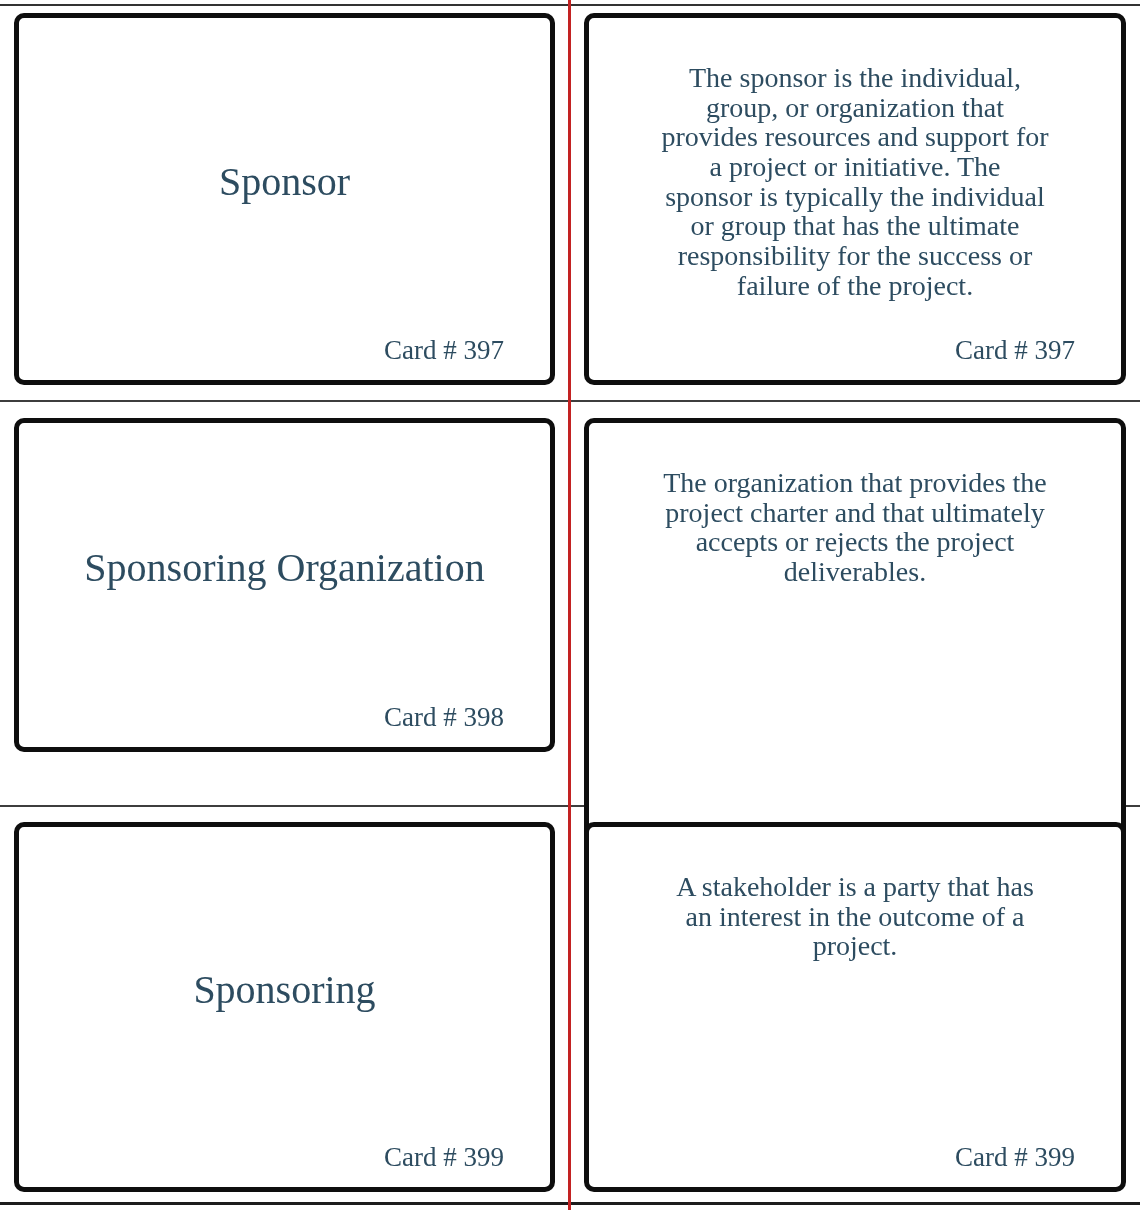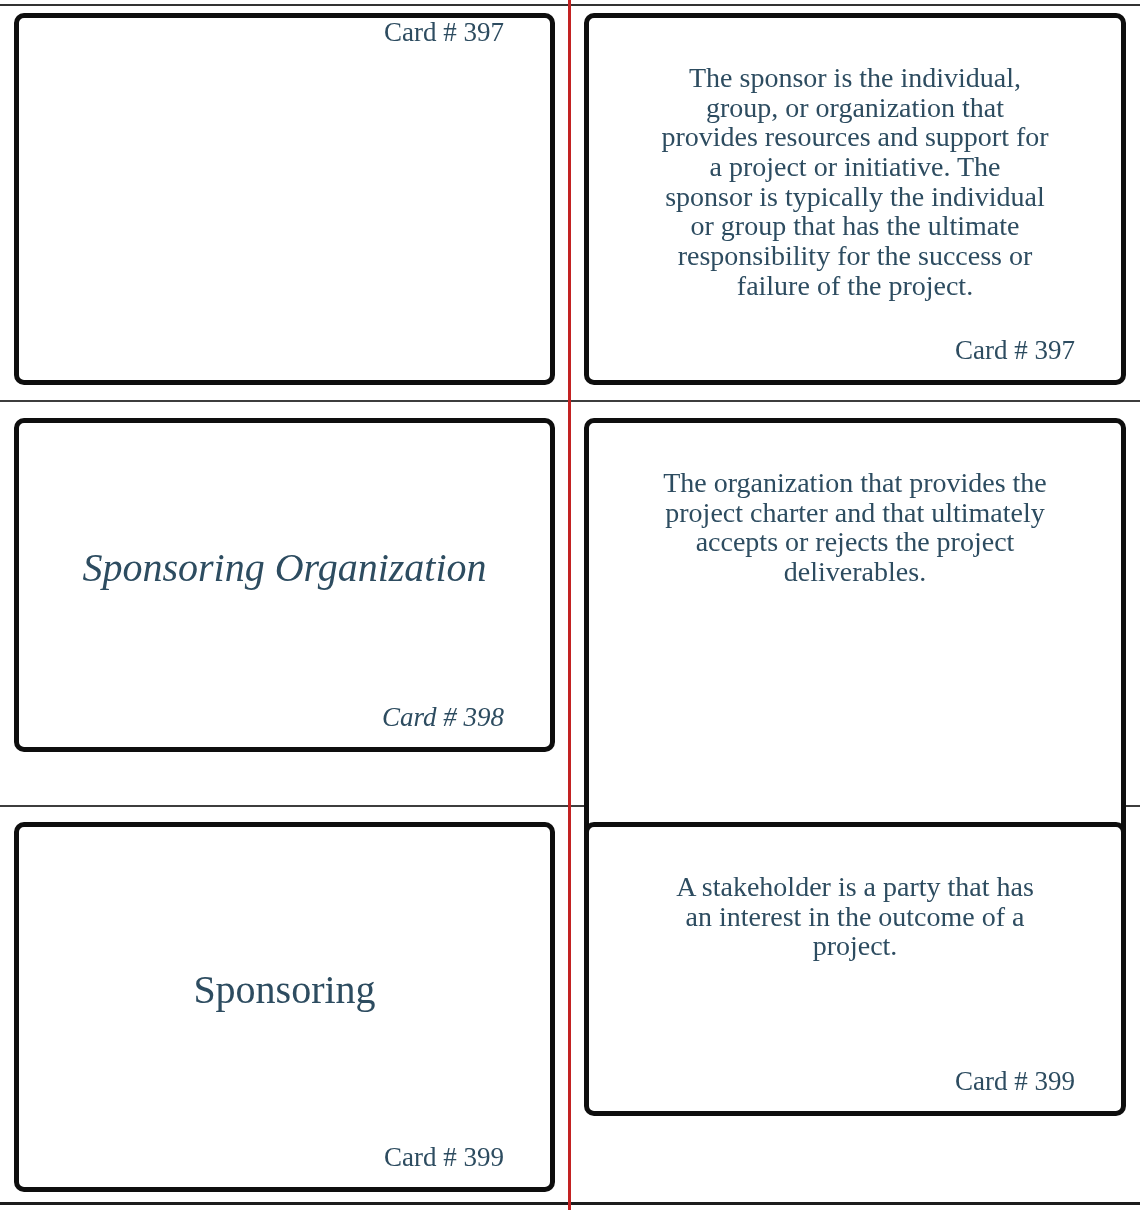--- a/index.html
+++ b/index.html
@@ -49,24 +49,24 @@
     box-sizing: border-box;
     background: #ffffff;
     border: 5px solid #0e0e0e;
     border-radius: 10px;
     display: flex;
     flex-direction: column;
     z-index: 2;
   }
   .card.c1 { left: 14px;  top: 13px;  width: 541px; height: 372px; }
   .card.c2 { left: 584px; top: 13px;  width: 542px; height: 372px; }
-  .card.c3 { left: 14px;  top: 418px; width: 541px; height: 334px; font-style: italic; }
+  .card.c3 { left: 14px;  top: 418px; width: 541px; height: 334px; }
   .card.c4 { left: 584px; top: 418px; width: 542px; height: 464px; }
   .card.c5 { left: 14px;  top: 822px; width: 541px; height: 370px; }
-  .card.c6 { left: 584px; top: 822px; width: 542px; height: 294px; }
+  .card.c6 { left: 584px; top: 822px; width: 542px; height: 370px; }
 
   .card-body {
     flex: 1;
     display: flex;
     justify-content: center;
     text-align: center;
     padding: 0 30px;
     overflow: hidden;
   }
   .term .card-body {
@@ -96,20 +96,23 @@
 
 <div class="sheet">
 
   <div class="edge-line top"></div>
   <div class="edge-line bottom"></div>
   <div class="row-line r1"></div>
   <div class="row-line r2"></div>
   <div class="v-line"></div>
 
   <div class="card term c1">
+    <div class="card-body">
+      <span class="term-text">Sponsor</span>
+    </div>
     <div class="card-footer">Card # 397</div>
   </div>
 
   <div class="card definition c2">
     <div class="card-body">
       <span class="def-text">The sponsor is the individual,
 group, or organization that
 provides resources and support for
 a project or initiative. The
 sponsor is typically the individual

